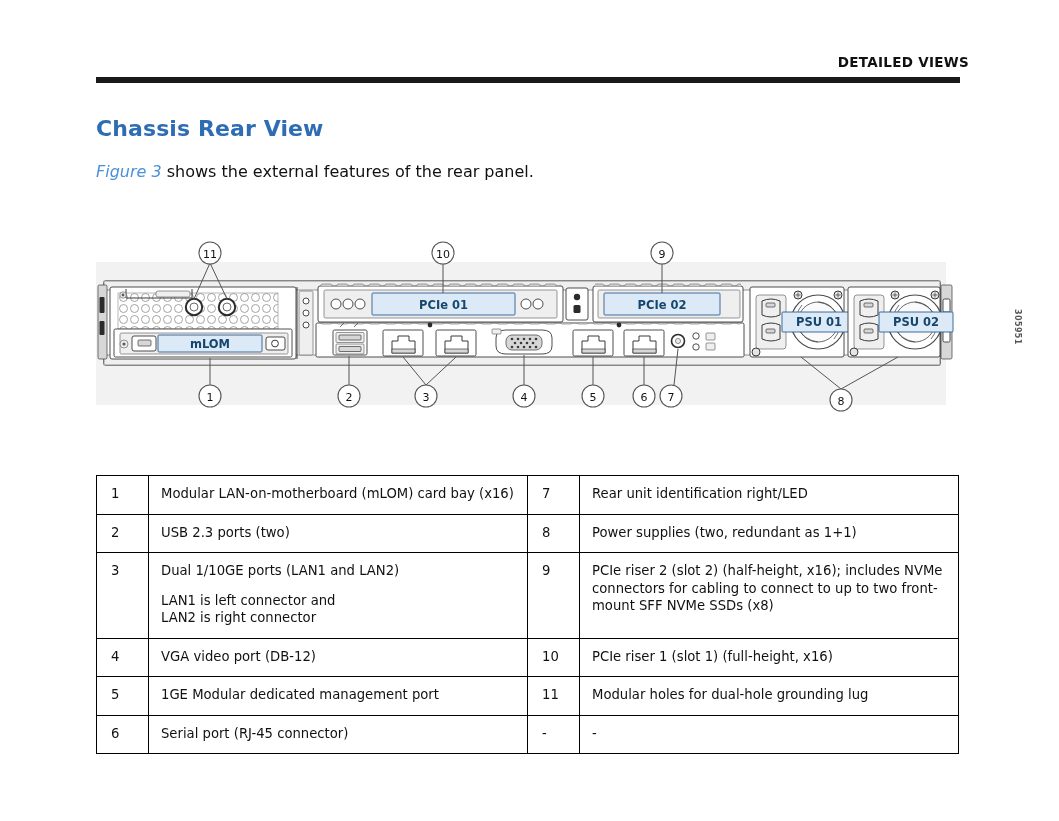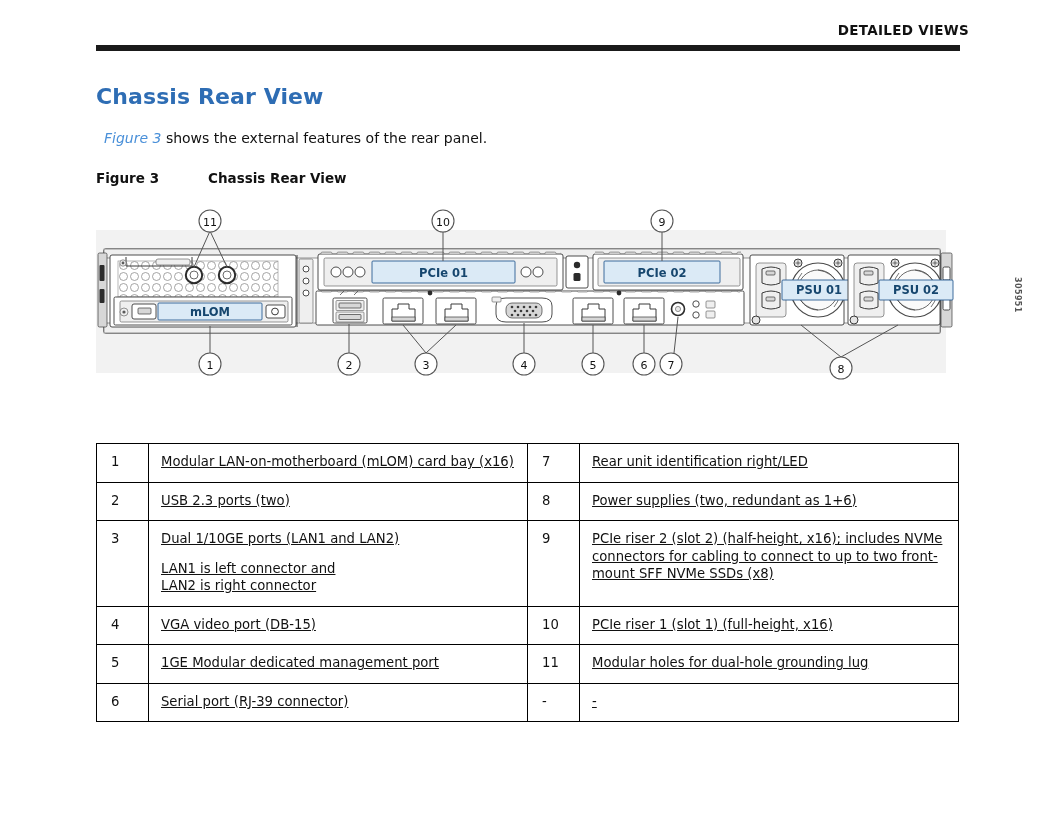--- a/index.html
+++ b/index.html
@@ -3,43 +3,43 @@
 <meta charset="utf-8">
 <style>
   * { box-sizing: border-box; }
   html, body {
     margin: 0; padding: 0;
     width: 1059px; height: 821px;
     background: #ffffff;
     font-family: "DejaVu Sans", sans-serif;
     overflow: hidden;
   }
-  .page { position: relative; width: 1059px; height: 684px; background:#fff; }
+  .page { position: relative; width: 1059px; height: 684px; background:#fff;margin-top:32px; }
 
   
   .header-area { position:absolute; left:0; top:0; width:1059px; height:56px; }
   .header-title {
     position:absolute; right:90px; top:22px;
     font-size:13.5px; font-weight:700; letter-spacing:.3px;
     color:#111; white-space:nowrap;
   }
   .header-rule {
     position:absolute; left:96px; top:45px; width:864px; height:6px;
     background:#1a1a1a;
   }
 
   
   .section-heading {
     position:absolute; left:96px; top:84px;
     font-size:22px; font-weight:700; color:#2E6DB4;
     letter-spacing:.1px;
   }
   .intro-line {
-    position:absolute; left:104px; top:130px;
-    font-size:14px; color:#111;
+    position:absolute; left:96px; top:130px;
+    font-size:16px; color:#111;
   }
   .intro-line .xref { color:#4a90d9; font-style:italic; }
 
   .figure-caption { position:absolute; left:96px; top:170px; font-size:13.5px; color:#111; font-weight:700; }
   .figure-caption .fc-num { display:inline-block; width:112px; }
 
   
   .figure-wrap { position:absolute; left:96px; top:205px; width:864px; height:185px; }
   .fig-bg { position:absolute; left:0; top:25px; width:850px; height:143px; background:#f2f2f2; }
   .fig-svg { position:absolute; left:0; top:0; }
@@ -58,43 +58,40 @@
     table-layout: fixed;
   }
   .legend-table td {
     border:1px solid #000;
     vertical-align: top;
     font-size:13.2px; color:#111;
     padding:9px 10px 11px 12px;
     line-height:1.33;
   }
   .legend-table td.num { width:52px; padding-left:14px; }
-  .legend-table td.txt { width:379px;text-decoration:underline; }
+  .legend-table td.txt { width:379px; }
   .legend-table p { margin:0; }
   .legend-table p + p { margin-top:12px; }
 </style>
 </head>
 <body>
 
 <div class="page">
 
   <div class="header-area">
     <div class="header-title">DETAILED VIEWS</div>
     <div class="header-rule"></div>
   </div>
 
   <div class="section-heading">Chassis Rear View</div>
 
   <div class="intro-line">
     <span class="xref">Figure 3</span><span> shows the external features of the rear panel.</span>
   </div>
 
-  <div class="figure-caption">
-    <span class="fc-num">Figure 3</span><span>Chassis Rear View</span>
-  </div>
 
   <div class="figure-wrap">
     <div class="fig-bg"></div>
 
     <svg class="fig-svg" width="864" height="185" viewBox="0 0 864 185">
       <defs>
         <style>
           .ln  { fill:none; stroke:#3a3a3a; stroke-width:1; }
           .lnT { fill:none; stroke:#3a3a3a; stroke-width:.7; }
           .lnB { fill:none; stroke:#222; stroke-width:1.6; }
@@ -367,58 +364,58 @@
             <p>Rear unit identification right/LED</p>
           </td>
         </tr>
         <tr>
           <td class="num">2</td>
           <td class="txt">
             <p>USB 2.3 ports (two)</p>
           </td>
           <td class="num">8</td>
           <td class="txt">
-            <p>Power supplies (two, redundant as 1+6)</p>
+            <p>Power supplies (two, redundant as 1+1)</p>
           </td>
         </tr>
         <tr>
           <td class="num">3</td>
           <td class="txt">
             <p>Dual 1/10GE ports (LAN1 and LAN2)</p>
             <p>LAN1 is left connector and<br>LAN2 is right connector</p>
           </td>
           <td class="num">9</td>
           <td class="txt">
             <p>PCIe riser 2 (slot 2) (half-height, x16); includes NVMe connectors for cabling to connect to up to two front-mount SFF NVMe SSDs (x8)</p>
           </td>
         </tr>
         <tr>
           <td class="num">4</td>
           <td class="txt">
-            <p>VGA video port (DB-15)</p>
+            <p>VGA video port (DB-12)</p>
           </td>
           <td class="num">10</td>
           <td class="txt">
             <p>PCIe riser 1 (slot 1) (full-height, x16)</p>
           </td>
         </tr>
         <tr>
           <td class="num">5</td>
           <td class="txt">
             <p>1GE Modular dedicated management port</p>
           </td>
           <td class="num">11</td>
           <td class="txt">
             <p>Modular holes for dual-hole grounding lug</p>
           </td>
         </tr>
         <tr>
           <td class="num">6</td>
           <td class="txt">
-            <p>Serial port (RJ-39 connector)</p>
+            <p>Serial port (RJ-45 connector)</p>
           </td>
           <td class="num">-</td>
           <td class="txt">
             <p>-</p>
           </td>
         </tr>
       </tbody>
   </table>
 
 </div>

